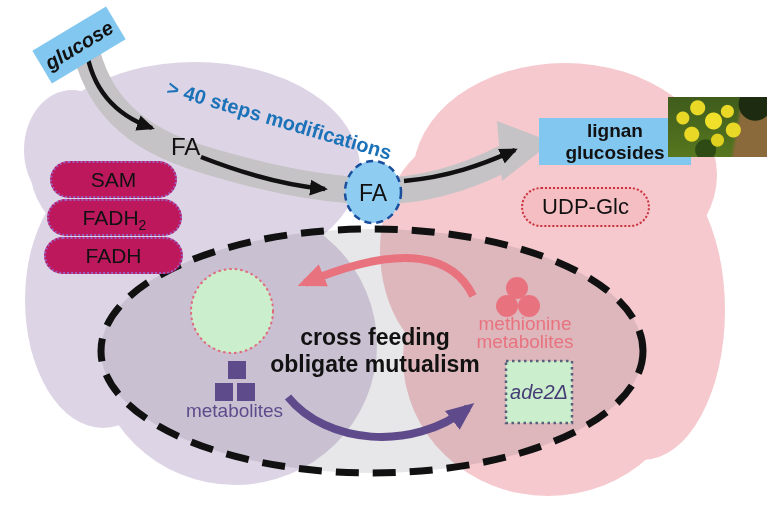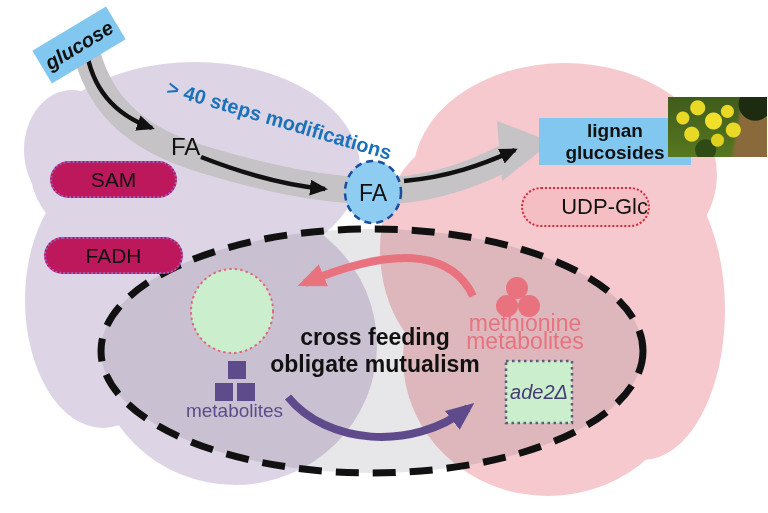--- a/index.html
+++ b/index.html
@@ -46,27 +46,27 @@
   .pill{
     position:absolute;z-index:2;box-sizing:border-box;border-radius:20px;
     text-align:center;font-size:21px;color:#111;
   }
   .pill-purple{background:#be185d;border:2px dotted #9a5fc0;}
   .pill-sam{left:50px;top:161px;width:127px;height:37px;line-height:33px;}
   .pill-fadh{left:47px;top:199px;width:135px;height:37px;line-height:33px;}
   .pill-nadph{left:44px;top:237px;width:139px;height:37px;line-height:33px;}
   .pill-udp{
     left:521px;top:187px;width:129px;height:40px;line-height:36px;font-size:22px;
-    background:#f5bec3;border:2px dotted #c9303c;text-align:right;
+    background:#f5bec3;border:2px dotted #c9303c;
   }
   .cross{left:240px;top:324px;width:270px;font-size:23px;font-weight:bold;line-height:27px;}
   .cross span{display:block;}
   .met15{left:182px;top:299px;width:100px;font-size:20px;font-weight:bold;font-style:italic;color:#e0566b;}
   .ade2{left:489px;top:381px;width:100px;font-size:20px;font-weight:normal;font-style:italic;color:#453c75;}
-  .methio{left:452px;top:315px;width:146px;font-size:23px;line-height:17.5px;color:#e8737f;}
+  .methio{left:452px;top:315px;width:146px;font-size:19px;line-height:17.5px;color:#e8737f;}
   .adeno{left:162px;top:402px;width:145px;font-size:19px;line-height:17.5px;color:#5e4b8b;}
   .methio span,.adeno span{display:block;}
   sub{font-size:14px;}
 </style>
 </head>
 <body>
 
 <div class="stage">
 
   <svg width="768" height="513" viewBox="0 0 768 513">
@@ -139,20 +139,23 @@
   <div class="lbl fa-node-lbl">FA</div>
 
   <div class="lbl lignan blue-box center">
     <span>lignan</span><br>
     <span>glucosides</span>
   </div>
 
   <div class="plant"></div>
 
   <div class="pill pill-purple pill-sam">SAM</div>
+  <div class="pill pill-purple pill-fadh">
+    <span>FADH</span><sub>2</sub>
+  </div>
   <div class="pill pill-purple pill-nadph">FADH</div>
 
   <div class="pill pill-udp">UDP-Glc</div>
 
   <div class="lbl cross center">
     <span>cross feeding</span>
     <span>obligate mutualism</span>
   </div>
 
 

